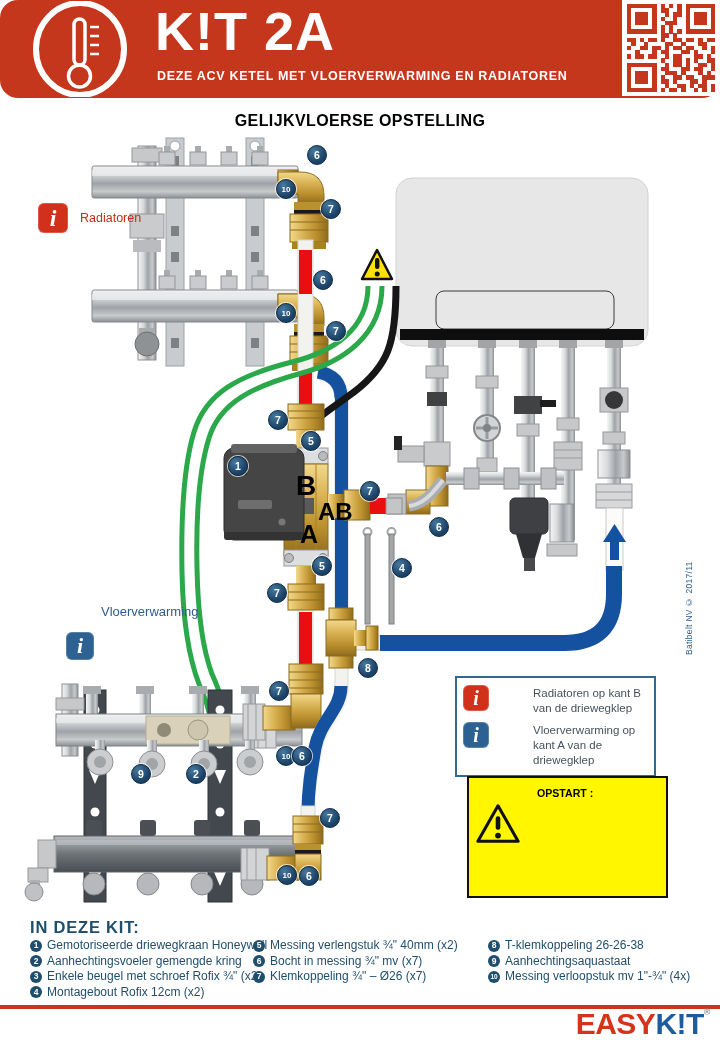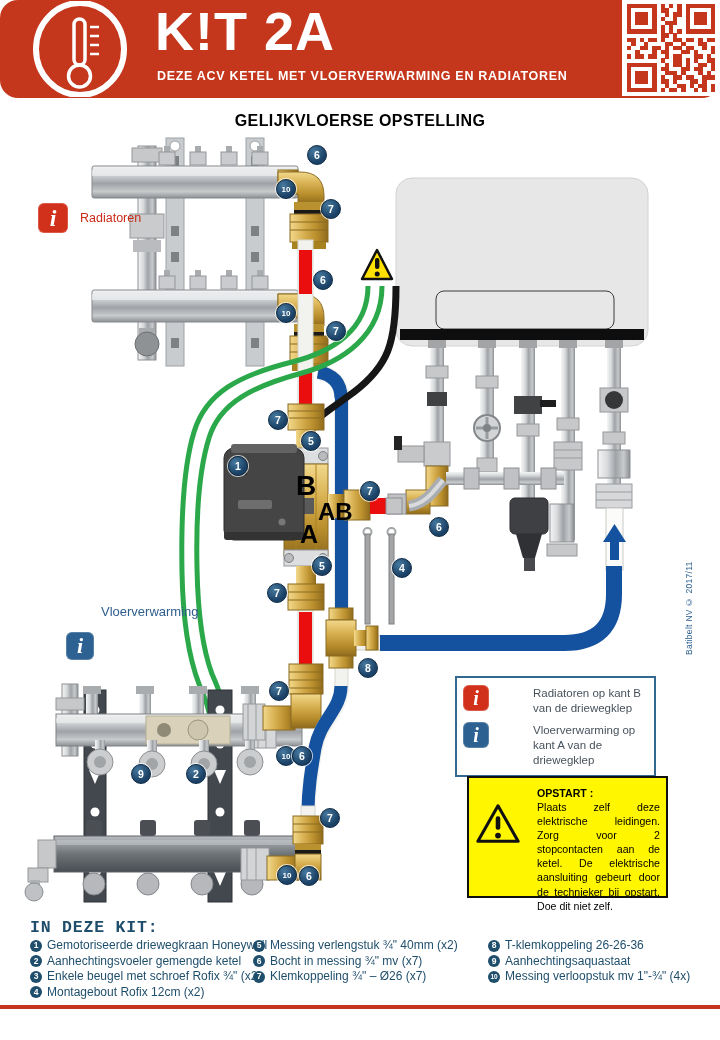--- a/index.html
+++ b/index.html
@@ -40,21 +40,21 @@
   .panel-row .info-icon{width:26px;height:26px;flex:0 0 26px;font-size:20px;}
   .panel-text{font-size:11.5px;color:#47525C;line-height:1.28;padding-top:1px;margin-left:36px;}
   
   .warning-box{position:absolute;left:455px;top:776px;width:201px;height:122px;background:var(--warn-yellow,#FFF600);
                border:2px solid #101010;display:flex;gap:16px;padding:8px 6px;box-sizing:border-box;margin-left:12px;}
   .warn-icon{flex:0 0 46px;margin-top:16px;}
   .warn-text{font-size:10.6px;color:#000;line-height:1.33;}
   .warn-title{font-weight:bold;}
   .warn-body{text-align:justify;}
   
-  .kit-title-row{position:absolute;left:30px;top:918px;font-size:16.5px;font-weight:bold;color:var(--list-navy,#1F4E6C);letter-spacing:.8px;font-family:Liberation Mono, monospace;}
+  .kit-title-row{position:absolute;left:30px;top:918px;font-size:16.5px;font-weight:bold;color:var(--list-navy,#1F4E6C);letter-spacing:.8px;}
   .kit-col{position:absolute;top:939px;display:flex;flex-direction:column;gap:2px;}
   .kit-col-1{left:30px;width:222px;} .kit-col-2{left:253px;width:232px;} .kit-col-3{left:488px;width:228px;}
   .kit-item{display:flex;align-items:center;gap:5px;font-size:12px;color:var(--list-navy,#1F4E6C);line-height:13.5px;}
   .kit-badge{flex:0 0 12px;width:12px;height:12px;border-radius:50%;background:var(--list-navy,#1F4E6C);
              color:#fff;font-size:8.5px;font-weight:bold;display:flex;align-items:center;justify-content:center;}
   .kit-badge-small{font-size:6.5px;}
   .kit-text{white-space:nowrap;}
   
   .footer-line{position:absolute;left:0;top:1005px;width:720px;height:4px;background:var(--brand-red,#C5371C);}
   .footer-logo{position:absolute;right:10px;top:1007px;font-size:30px;font-weight:bold;letter-spacing:-.5px;white-space:nowrap;}
@@ -720,34 +720,33 @@
     </div>
 
     <div class="warning-box">
       <svg class="warn-icon" width="46" height="44" viewBox="0 0 48 44">
         <polygon points="24,3 45,40 3,40" fill="none" stroke="#111" stroke-width="3.2" stroke-linejoin="round"></polygon>
         <rect x="21.6" y="14" width="4.8" height="14" rx="2.2" fill="#111"></rect>
         <circle cx="24" cy="34" r="3" fill="#111"></circle>
       </svg>
       <div class="warn-text">
         <div class="warn-title">OPSTART :</div>
-        <div class="warn-body">Plaats zelf deze elektrische leidingen. Zorg voor 2 stopcontacten aan de ketel. De elektrische aansluiting gebeurt door de technieker bij opstart. Doe dit niet zelf.</div>
       </div>
     </div>
   </div>
 
   <div class="kit-title-row">IN DEZE  KIT:</div>
   <div class="kit-col kit-col-1">
       <div class="kit-item">
         <span class="kit-badge">1</span>
         <span class="kit-text">Gemotoriseerde driewegkraan Honeywell</span>
       </div>
       <div class="kit-item">
         <span class="kit-badge">2</span>
-        <span class="kit-text">Aanhechtingsvoeler gemengde ketel</span>
+        <span class="kit-text">Aanhechtingsvoeler gemengde kring</span>
       </div>
       <div class="kit-item">
         <span class="kit-badge">3</span>
         <span class="kit-text">Enkele beugel met schroef Rofix ¾" (x2)</span>
       </div>
       <div class="kit-item">
         <span class="kit-badge">4</span>
         <span class="kit-text">Montagebout Rofix 12cm (x2)</span>
       </div>
     </div>
@@ -761,26 +760,29 @@
         <span class="kit-text">Bocht in messing ¾" mv (x7)</span>
       </div>
       <div class="kit-item">
         <span class="kit-badge">7</span>
         <span class="kit-text">Klemkoppeling ¾" – Ø26 (x7)</span>
       </div>
     </div>
   <div class="kit-col kit-col-3">
       <div class="kit-item">
         <span class="kit-badge">8</span>
-        <span class="kit-text">T-klemkoppeling 26-26-36</span>
+        <span class="kit-text">T-klemkoppeling 26-26-38</span>
       </div>
       <div class="kit-item">
         <span class="kit-badge">9</span>
         <span class="kit-text">Aanhechtingsaquastaat</span>
       </div>
       <div class="kit-item">
         <span class="kit-badge kit-badge-small">10</span>
         <span class="kit-text">Messing verloopstuk mv 1"-¾" (4x)</span>
       </div>
     </div>
 
   <div class="footer-line"></div>
+  <div class="footer-logo">
+    <span class="logo-easy">EASY</span><span class="logo-kit">K!T</span><span class="logo-reg">®</span>
+  </div>
 </div>
 
 </body></html>

